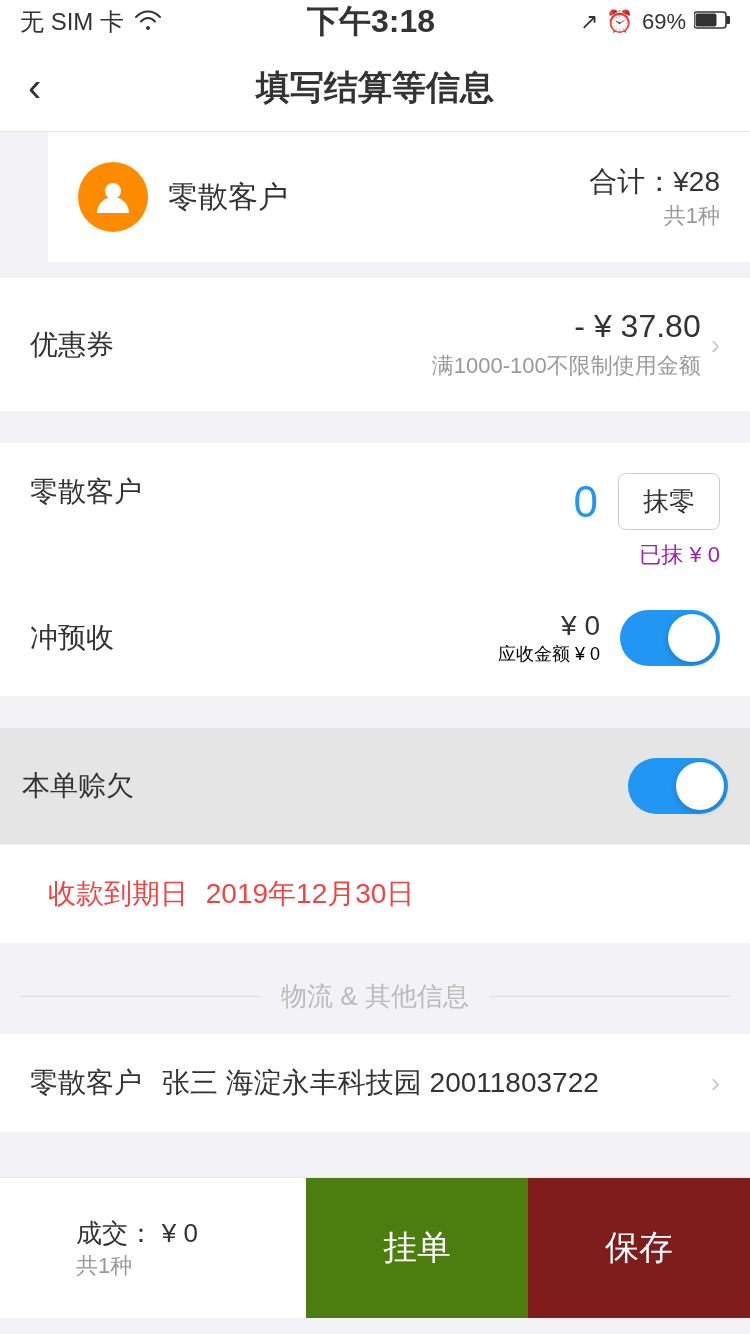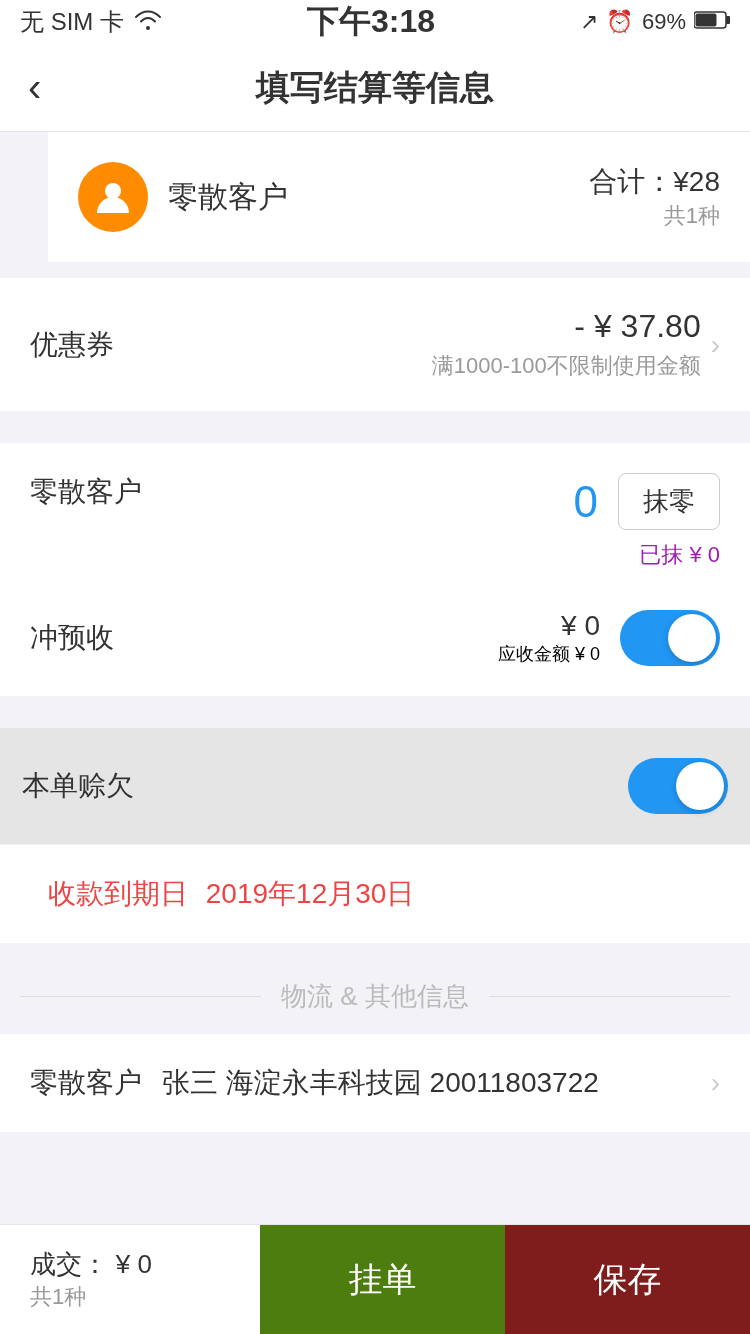--- a/index.html
+++ b/index.html
@@ -297,28 +297,29 @@
     }
     .address-value {
       font-size: 28px;
       color: #333;
       flex: 1;
     }
 
     
     .bottom-bar {
       position: fixed;
-      bottom: 0;
+      bottom: 16px;
       left: 0;
       width: 750px;
-      height: 110px;
+      height: 141px;
       background: #fff;
       display: flex;
       align-items: center;
       border-top: 1px solid #e5e5e5;
+      padding-left: 46px;
     }
     .bottom-info {
       flex: 0 0 260px;
       padding: 0 30px;
     }
     .bottom-deal {
       font-size: 26px;
       color: #333;
     }
     .bottom-deal-amount {

